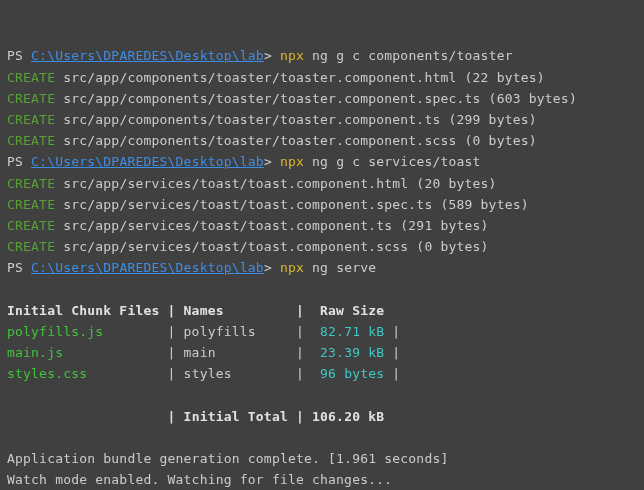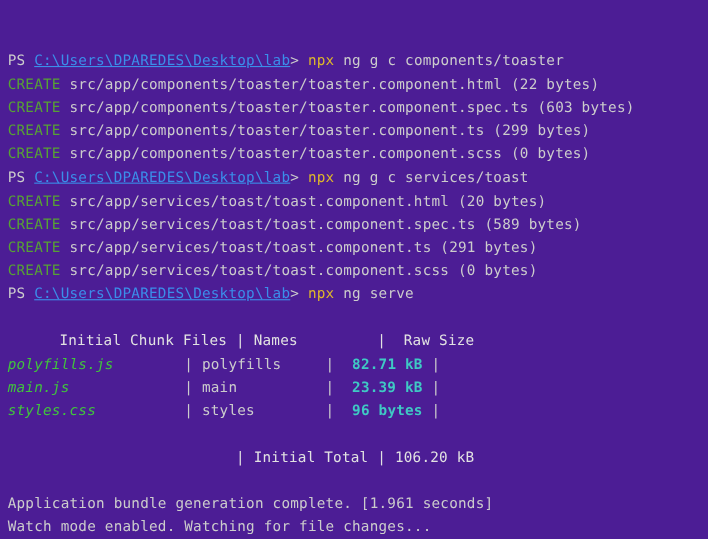--- a/index.html
+++ b/index.html
@@ -10,35 +10,35 @@
   body {
     width: 644px;
     height: 490px;
     overflow: hidden;
   }
   .terminal {
     width: 644px;
     height: 490px;
     box-sizing: border-box;
     padding: 3px 0 0 7px;
-    background: #4c1d95;
+    background: #404040;
     font-family: "DejaVu Sans Mono", "Liberation Mono", monospace;
     font-size: 13px;
     letter-spacing: 0.2px;
     line-height: 21.2px;
     white-space: pre;
   }
   .line { height: 21.2px; }
   .seg.fg     { color: #cccccc; }
-  .seg.bold   { color: #e2e2e2; font-weight: normal; margin-left: 47px; }
+  .seg.bold   { color: #e2e2e2; font-weight: bold; }
   .seg.path   { color: #3b8eea; text-decoration: underline; }
   .seg.yellow { color: #ddb62b; }
   .seg.create { color: #57a135; margin-top: 22px; }
-  .seg.file   { color: #41c43d; font-style: italic; }
-  .seg.cyan   { color: #3fc9c4; font-weight: bold; }
+  .seg.file   { color: #41c43d; }
+  .seg.cyan   { color: #3fc9c4; font-weight: normal; }
 </style>
 </head>
 <body>
 
 <div class="terminal">
   <div id="output"><div class="line"><span class="seg fg">PS </span><span class="seg path">C:\Users\DPAREDES\Desktop\lab</span><span class="seg fg">&gt; </span><span class="seg yellow">npx</span><span class="seg fg"> ng g c components/toaster</span></div><div class="line"><span class="seg create">CREATE</span><span class="seg fg"> src/app/components/toaster/toaster.component.html (22 bytes)</span></div><div class="line"><span class="seg create">CREATE</span><span class="seg fg"> src/app/components/toaster/toaster.component.spec.ts (603 bytes)</span></div><div class="line"><span class="seg create">CREATE</span><span class="seg fg"> src/app/components/toaster/toaster.component.ts (299 bytes)</span></div><div class="line"><span class="seg create">CREATE</span><span class="seg fg"> src/app/components/toaster/toaster.component.scss (0 bytes)</span></div><div class="line"><span class="seg fg">PS </span><span class="seg path">C:\Users\DPAREDES\Desktop\lab</span><span class="seg fg">&gt; </span><span class="seg yellow">npx</span><span class="seg fg"> ng g c services/toast</span></div><div class="line"><span class="seg create">CREATE</span><span class="seg fg"> src/app/services/toast/toast.component.html (20 bytes)</span></div><div class="line"><span class="seg create">CREATE</span><span class="seg fg"> src/app/services/toast/toast.component.spec.ts (589 bytes)</span></div><div class="line"><span class="seg create">CREATE</span><span class="seg fg"> src/app/services/toast/toast.component.ts (291 bytes)</span></div><div class="line"><span class="seg create">CREATE</span><span class="seg fg"> src/app/services/toast/toast.component.scss (0 bytes)</span></div><div class="line"><span class="seg fg">PS </span><span class="seg path">C:\Users\DPAREDES\Desktop\lab</span><span class="seg fg">&gt; </span><span class="seg yellow">npx</span><span class="seg fg"> ng serve</span></div><div class="line"></div><div class="line"><span class="seg bold">Initial Chunk Files | Names         |  Raw Size</span></div><div class="line"><span class="seg file">polyfills.js</span><span class="seg fg">        | polyfills     |  </span><span class="seg cyan">82.71 kB</span><span class="seg fg"> |</span></div><div class="line"><span class="seg file">main.js</span><span class="seg fg">             | main          |  </span><span class="seg cyan">23.39 kB</span><span class="seg fg"> |</span></div><div class="line"><span class="seg file">styles.css</span><span class="seg fg">          | styles        |  </span><span class="seg cyan">96 bytes</span><span class="seg fg"> |</span></div><div class="line"></div><div class="line"><span class="seg fg">                    </span><span class="seg bold">| Initial Total | 106.20 kB</span></div><div class="line"></div><div class="line"><span class="seg fg">Application bundle generation complete. [1.961 seconds]</span></div><div class="line"><span class="seg fg">Watch mode enabled. Watching for file changes...</span></div></div>
   
 </div>
 
 </body></html>

